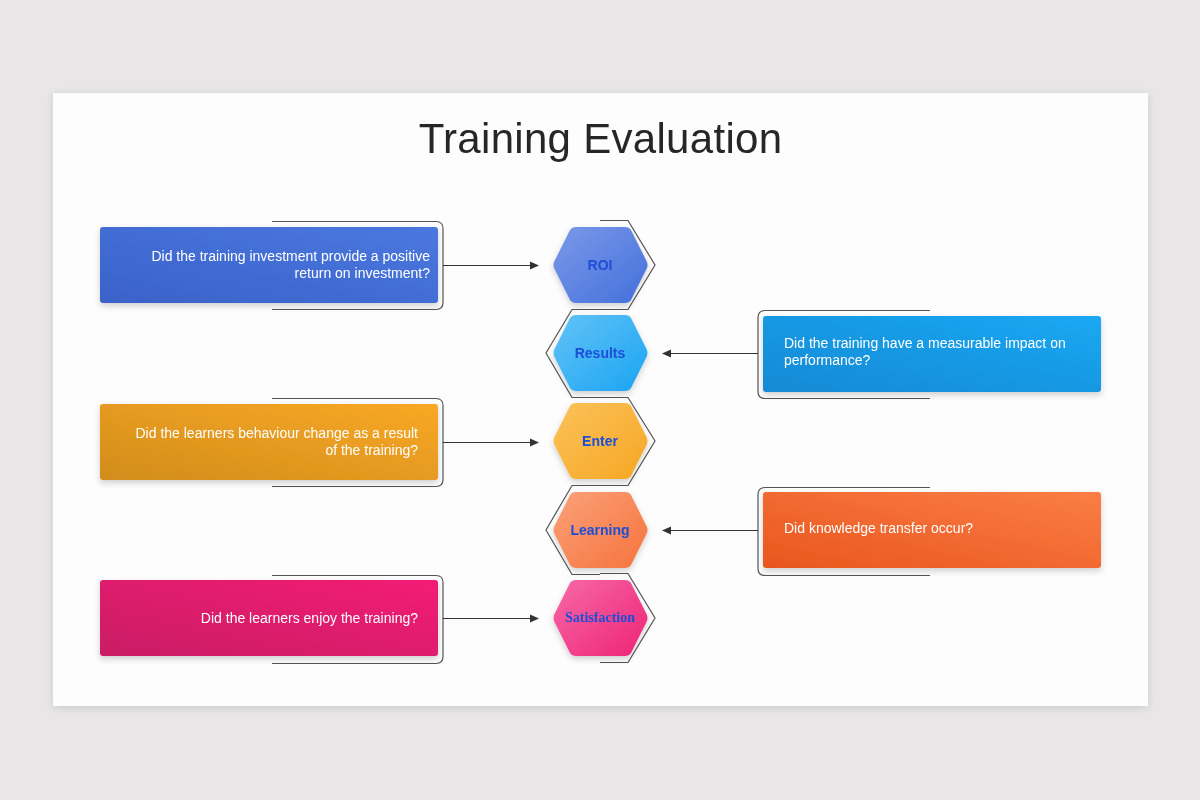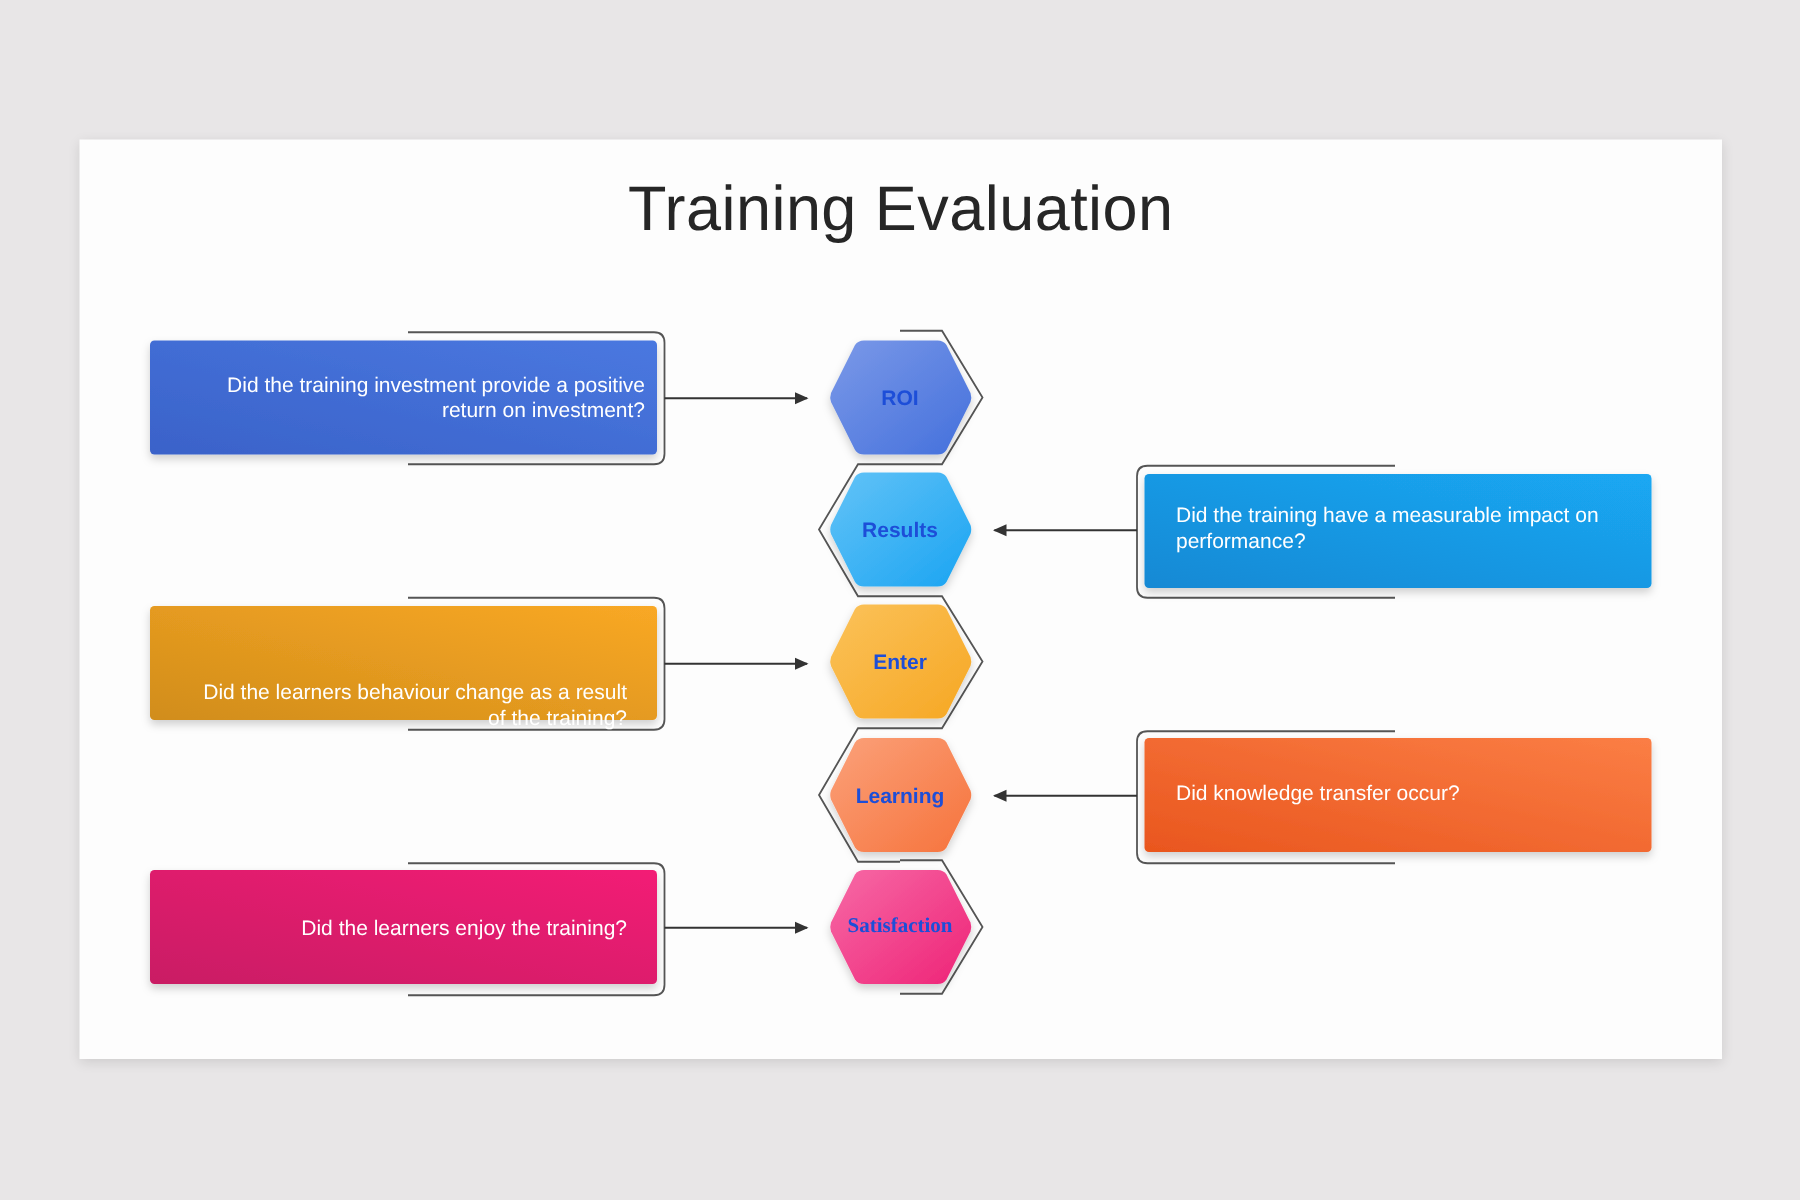--- a/index.html
+++ b/index.html
@@ -183,21 +183,21 @@
     <line x1="443" y1="618.5" x2="538" y2="618.5" marker-end="url(#arrow)"></line>
   </g>
 </svg>
 
 <div class="qbox left" style="left:100px; top:227px; background:transparent; box-shadow:none;margin-left:12px;">
   <span class="qtext">Did the training investment provide a positive return on investment?</span>
 </div>
 <div class="qbox right" style="left:763px; top:316px; background:transparent; box-shadow:none;">
   <span class="qtext">Did the training have a measurable impact on performance?</span>
 </div>
-<div class="qbox left" style="left:100px; top:404px; background:transparent; box-shadow:none;margin-top:28px;">
+<div class="qbox left" style="left:100px; top:404px; background:transparent; box-shadow:none;">
   <span class="qtext">Did the learners behaviour change as a result of the training?</span>
 </div>
 <div class="qbox right" style="left:763px; top:492px; background:transparent; box-shadow:none;">
   <span class="qtext">Did knowledge transfer occur?</span>
 </div>
 <div class="qbox left" style="left:100px; top:580px; background:transparent; box-shadow:none;">
   <span class="qtext">Did the learners enjoy the training?</span>
 </div>
 
 <div class="hexlabel" style="left:552px; top:257px;">ROI</div>

